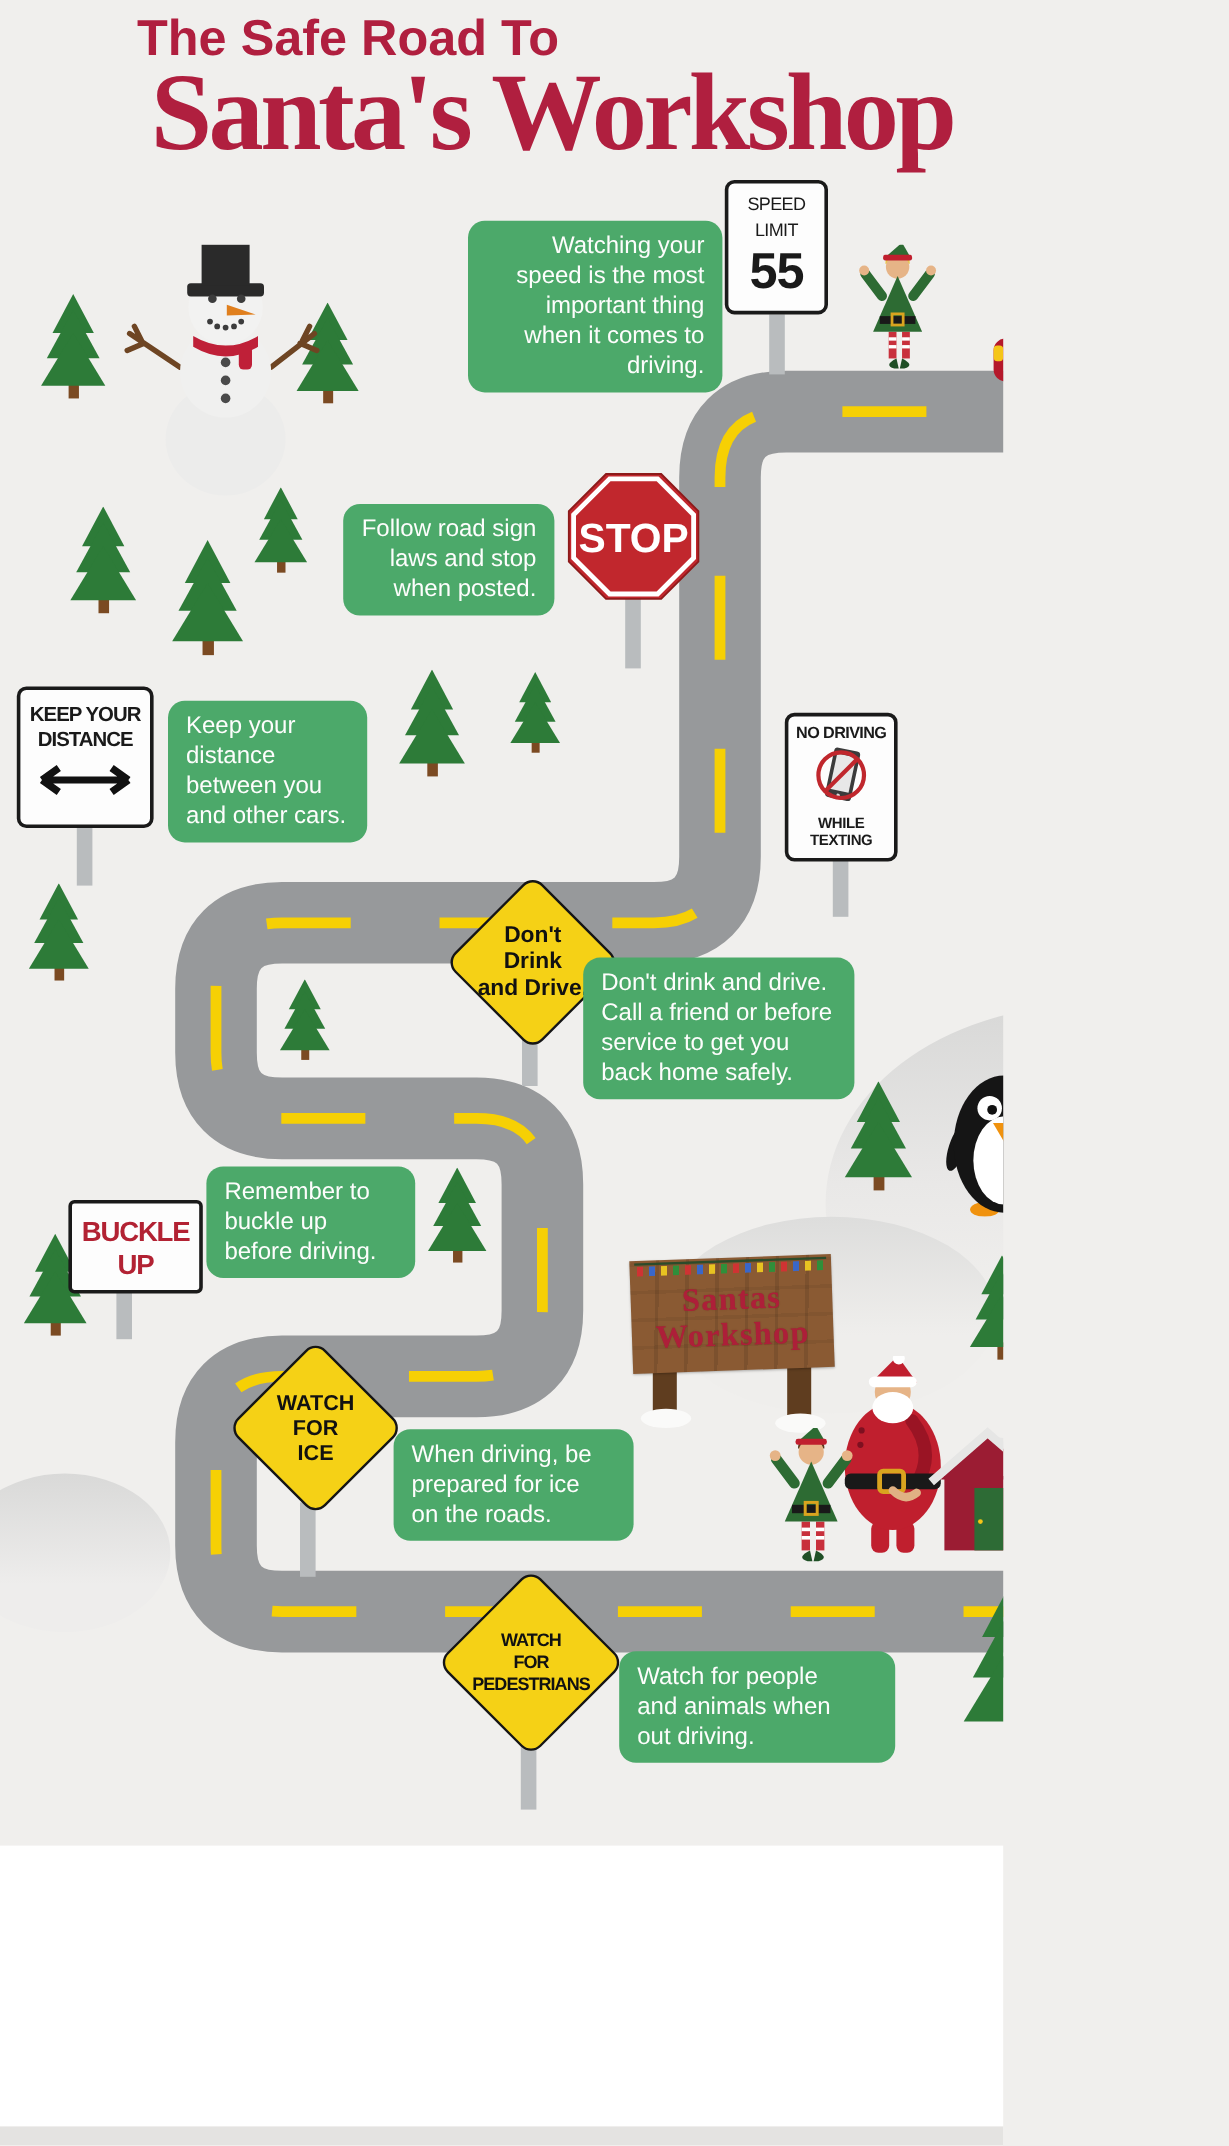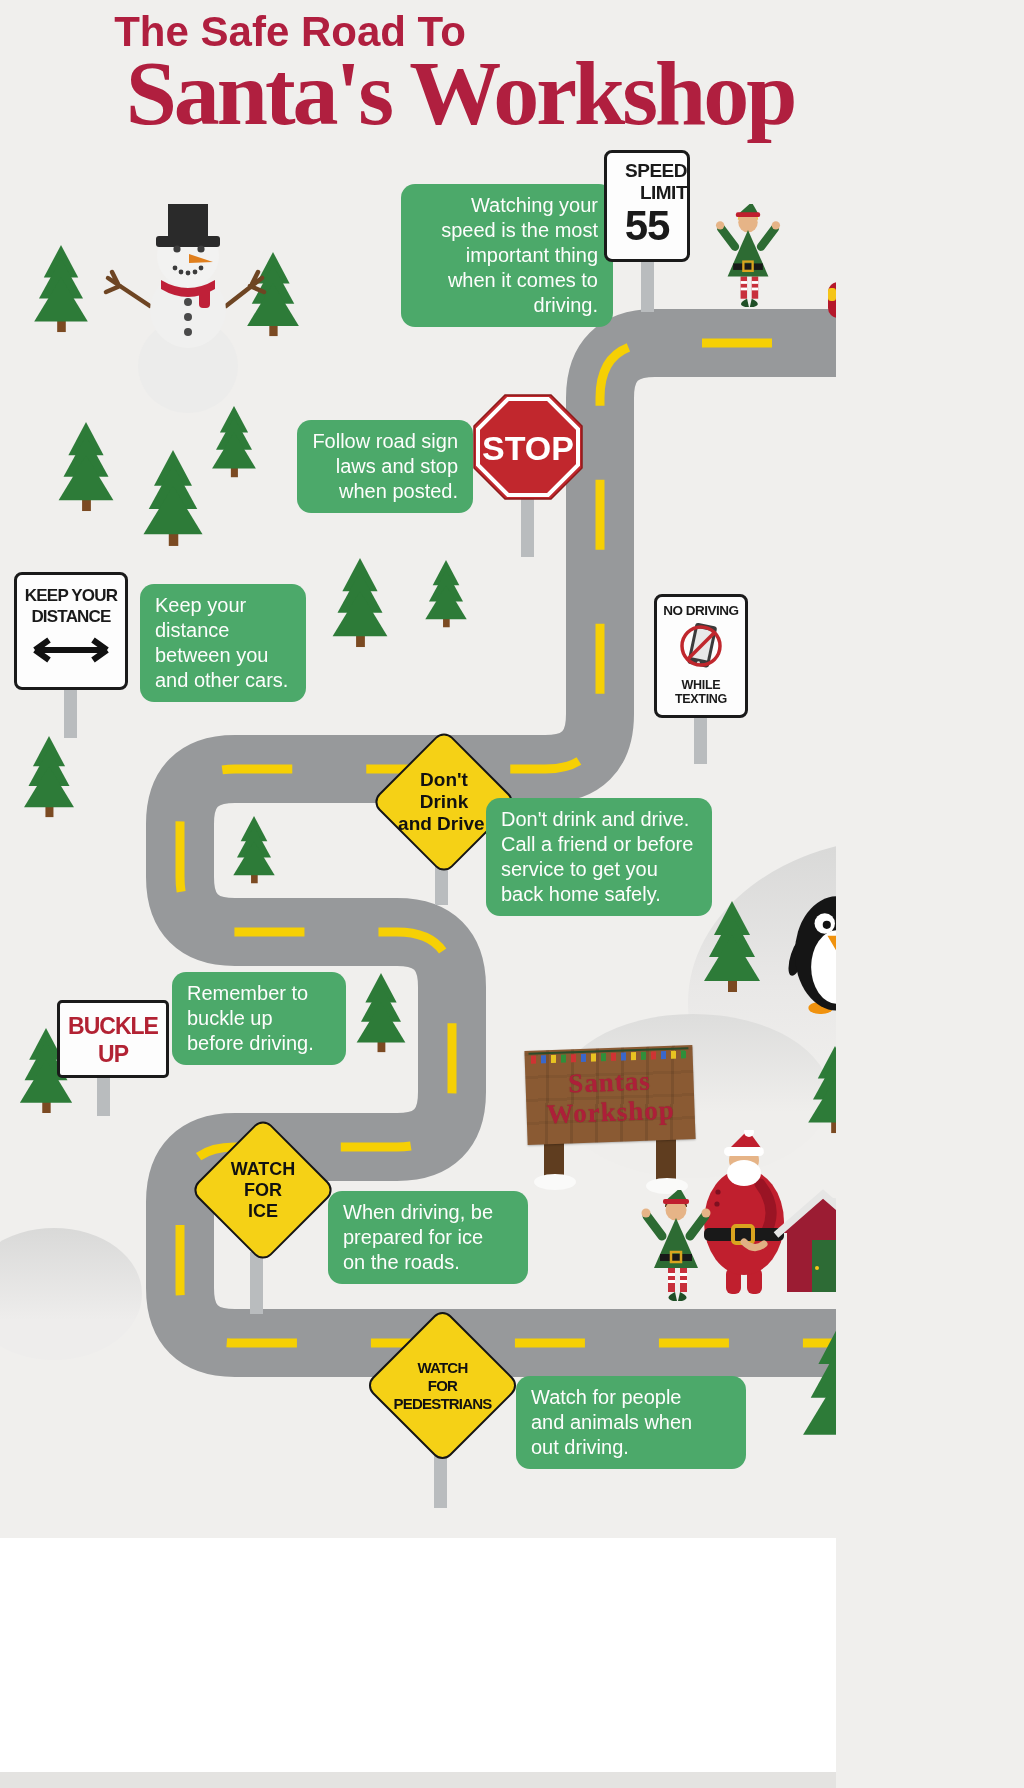--- a/index.html
+++ b/index.html
@@ -23,26 +23,26 @@
 
   
   .road-svg{position:absolute;left:0;top:0;pointer-events:none;}
 
   
   .pole{position:absolute;width:13px;background:#b9bcbe;}
 
   
   .tip{position:absolute;box-sizing:border-box;background:#4ca96a;color:#fdfdfc;
     border-radius:14px;padding:9px 15px;font-size:20px;line-height:25px;white-space:pre-line;}
-  .tip.right{text-align:right;margin-left:11px;}
+  .tip.right{text-align:right;}
 
   
   .wsign{position:absolute;box-sizing:border-box;background:#fdfdfd;border:3px solid #1a1a1a;
     border-radius:8px;text-align:center;color:#1a1a1a;}
-  .speed-line{font-size:19px;font-weight:bold;line-height:22px;letter-spacing:-0.5px;text-align:right;}
+  .speed-line{font-size:15px;font-weight:normal;line-height:22px;letter-spacing:-0.5px;}
   .speed-num{font-size:42px;font-weight:bold;line-height:44px;letter-spacing:-1px;}
   .dist-line{font-size:17px;font-weight:bold;line-height:21px;letter-spacing:-0.8px;}
   .notext-top{font-size:13.5px;font-weight:bold;line-height:15px;letter-spacing:-0.5px;}
   .notext-bot{font-size:12.5px;font-weight:bold;line-height:14px;letter-spacing:-0.3px;}
   .buckle-line{font-size:23px;font-weight:bold;line-height:28px;color:#b22233;letter-spacing:-1px;}
 
   
   .diamond{position:absolute;background:#f5d116;border:2.5px solid #151515;border-radius:12px;
     transform:rotate(45deg);}
   .dtext{position:absolute;inset:0;display:flex;flex-direction:column;align-items:center;

